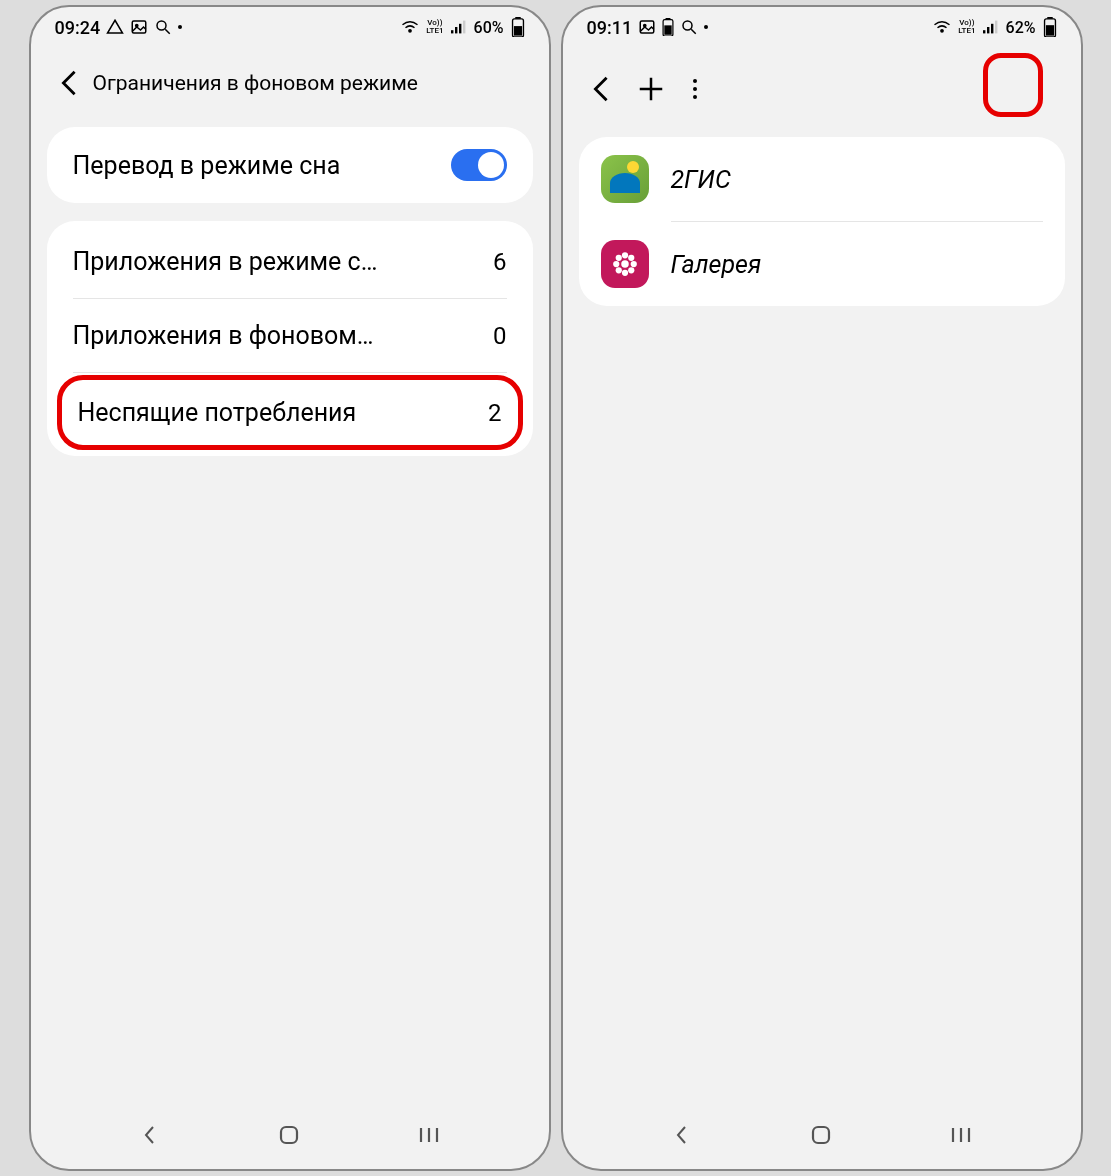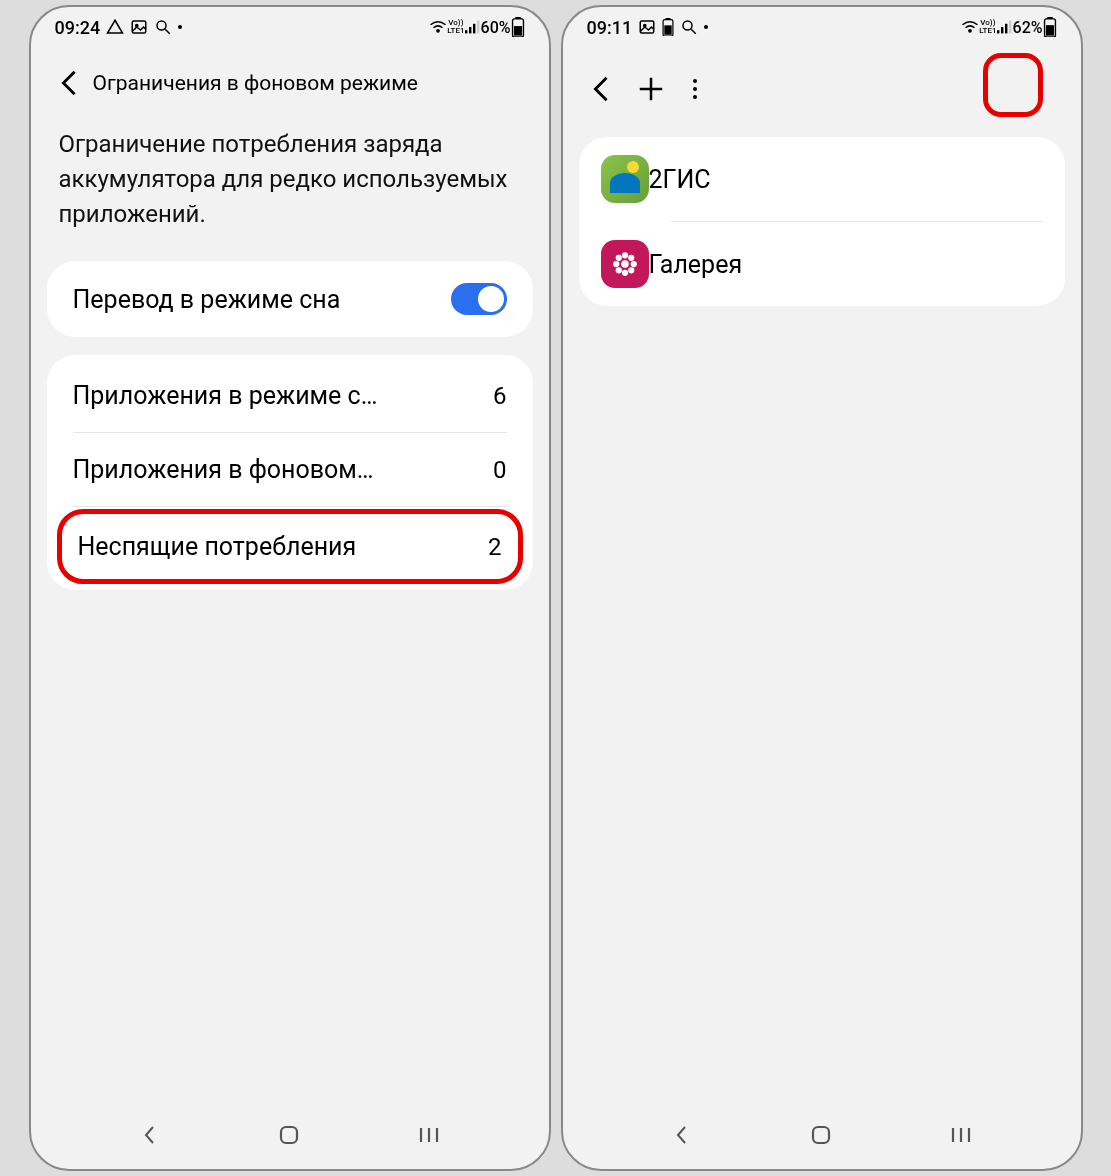--- a/index.html
+++ b/index.html
@@ -25,21 +25,21 @@
   .status-bar {
     height: 40px;
     display: flex;
     justify-content: space-between;
     padding: 0 24px;
     font-size: 18px;
     font-weight: 500;
     color: #000;
   }
   .status-left { display: flex; align-items: center; gap: 6px; }
-  .status-right { display: flex; align-items: center; gap: 0; font-size: 16px; }
+  .status-right { display: flex; align-items: center; gap: 7px; font-size: 16px; }
   .ic { display: inline-flex; align-items: center; justify-content: center; }
   .header {
     display: flex;
     align-items: center;
     padding: 16px 20px 18px 20px;
     gap: 6px;
   }
   .back-btn {
     width: 36px;
     height: 40px;
@@ -140,20 +140,22 @@
     width: 60px;
     height: 64px;
     right: 38px;
     top: 46px;
     pointer-events: none;
   }
   .app-row {
     display: flex;
     align-items: center;
     padding: 18px 22px;
+    gap: 22px;
+    font-style: italic;
   }
   .app-icon {
     width: 48px;
     height: 48px;
     border-radius: 14px;
     flex-shrink: 0;
     display: flex;
     align-items: center;
     justify-content: center;
   }
@@ -233,21 +235,20 @@
   <div class="header">
     <div class="back-btn">
       <svg width="18" height="28" viewBox="0 0 12 20" fill="none" stroke="#000" stroke-width="2">
           <polyline points="10,2 2,10 10,18"></polyline>
         </svg>
     </div>
     <div class="header-title">Ограничения в фоновом режиме</div>
   </div>
 
   <div class="body">
-    <div class="desc">Ограничение потребления заряда аккумулятора для редко используемых приложений.</div>
 
     <div class="card">
       <div class="row">
         <div class="row-label">Перевод в режиме сна</div>
         <div class="toggle"></div>
       </div>
     </div>
 
     <div class="card" style="margin-top:18px; padding:4px 0;">
       <div class="row">

